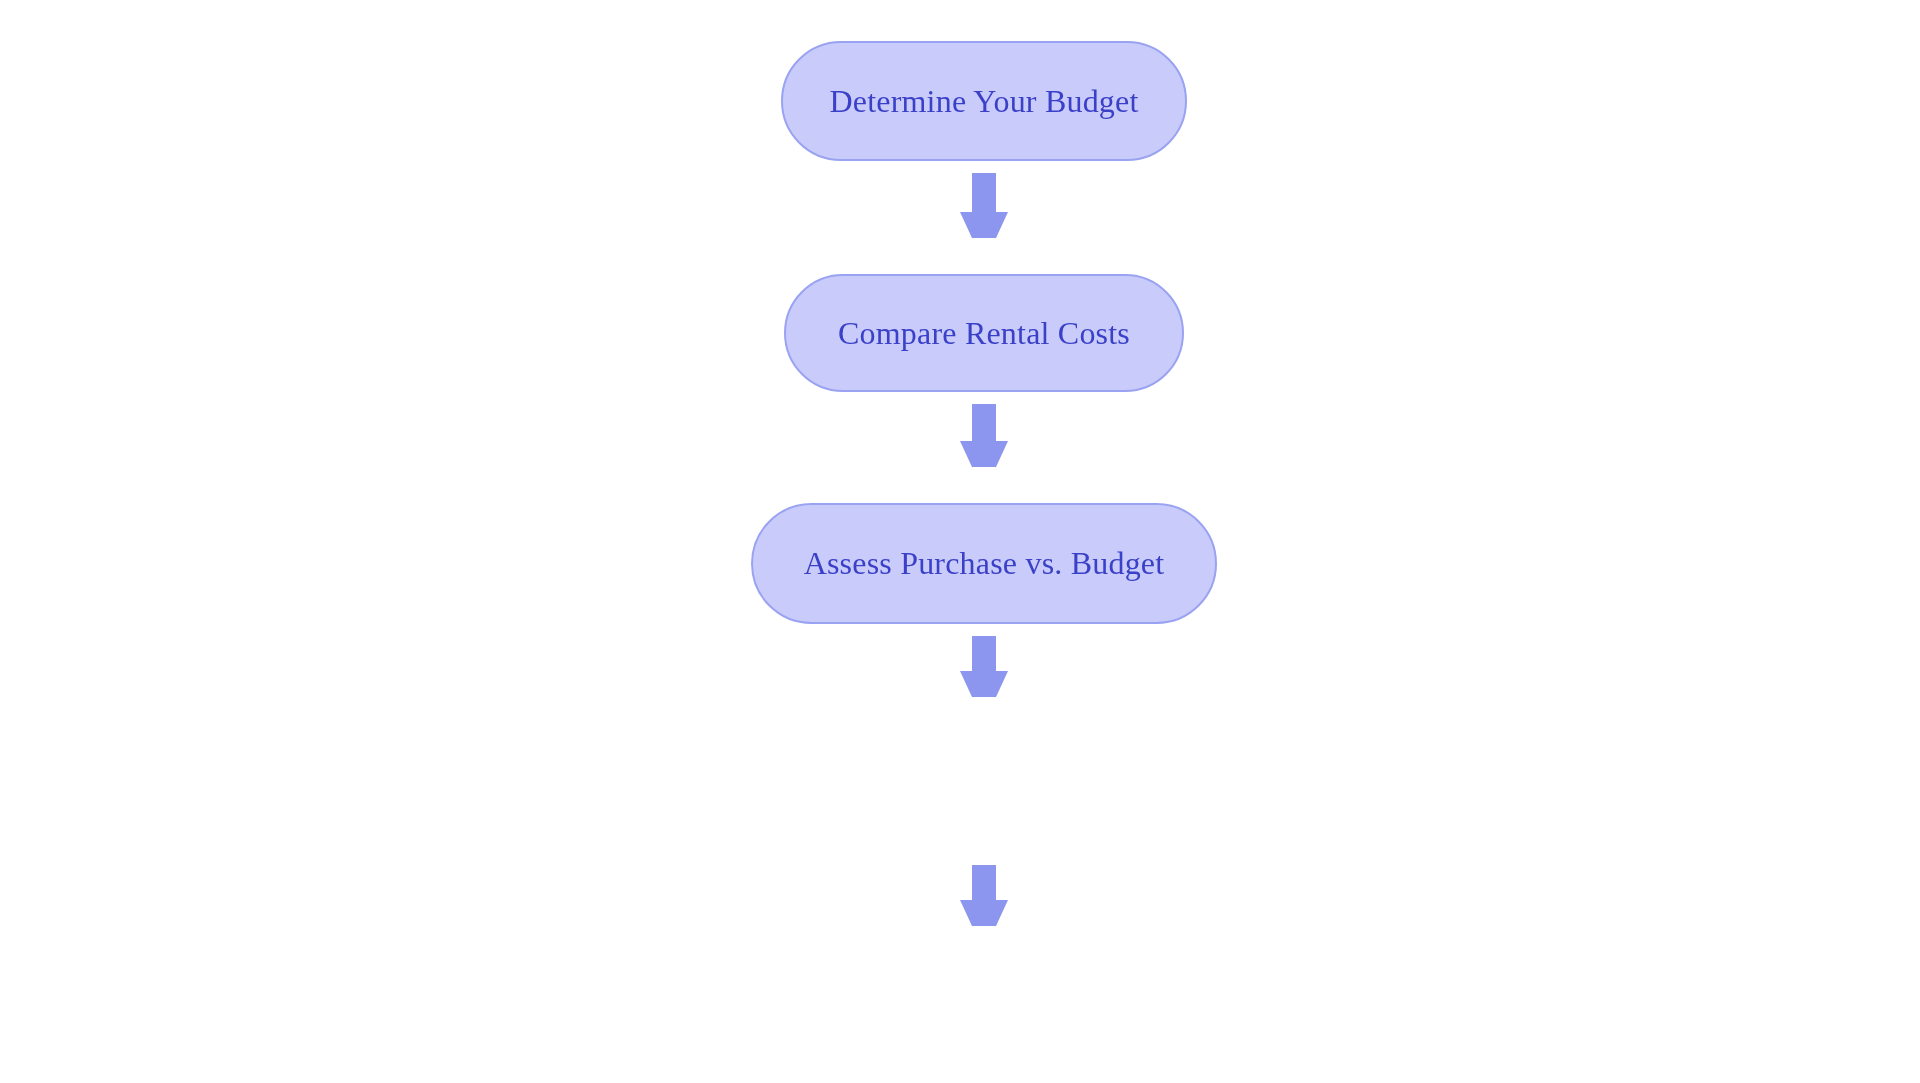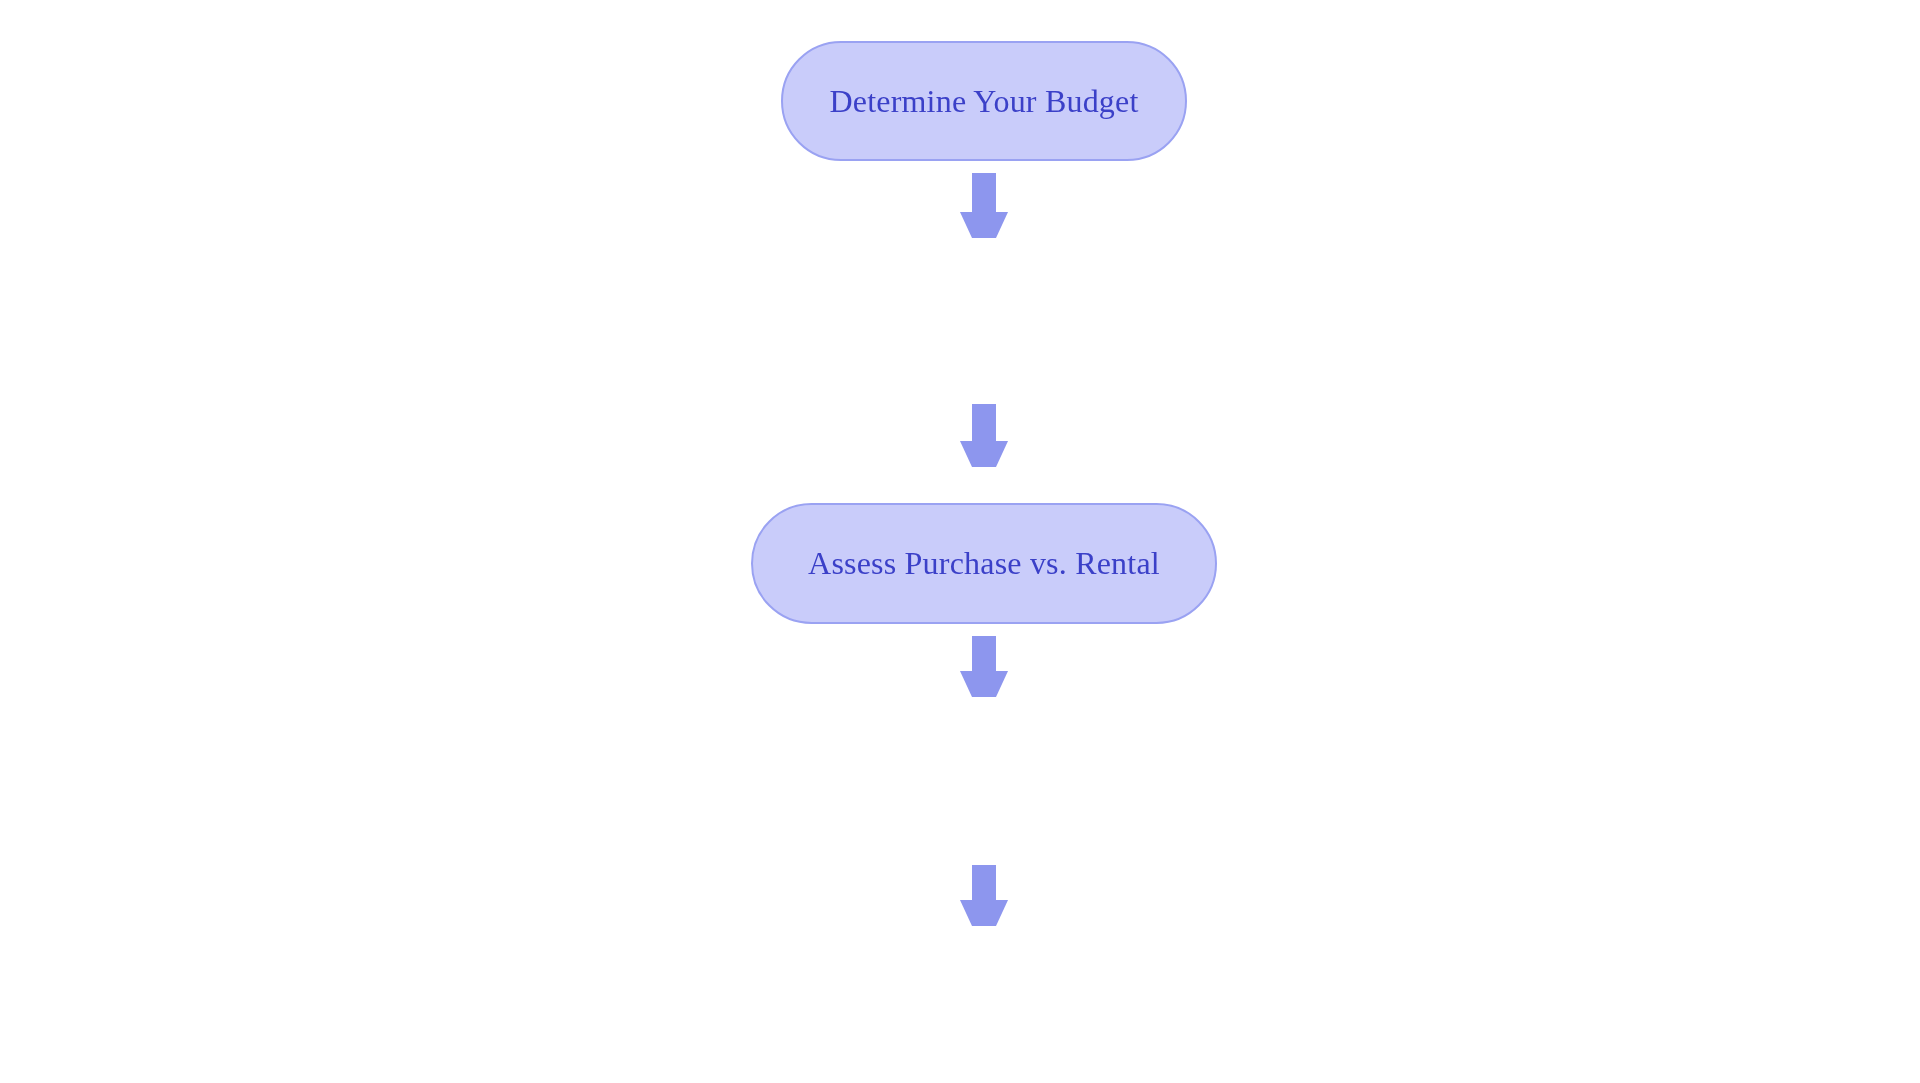--- a/index.html
+++ b/index.html
@@ -76,28 +76,31 @@
 
   <div class="node node-1">
     <span class="node-label">Determine Your Budget</span>
   </div>
 
   <div class="arrow arrow-1">
     <div class="arrow-stem"></div>
     <div class="arrow-head"></div>
   </div>
 
+  <div class="node node-2">
+    <span class="node-label">Compare Rental Costs</span>
+  </div>
 
   <div class="arrow arrow-2">
     <div class="arrow-stem"></div>
     <div class="arrow-head"></div>
   </div>
 
   <div class="node node-3">
-    <span class="node-label">Assess Purchase vs. Rental</span>
+    <span class="node-label">Assess Purchase vs. Budget</span>
   </div>
 
   <div class="arrow arrow-3">
     <div class="arrow-stem"></div>
     <div class="arrow-head"></div>
   </div>
 
 
   <div class="arrow arrow-4">
     <div class="arrow-stem"></div>

